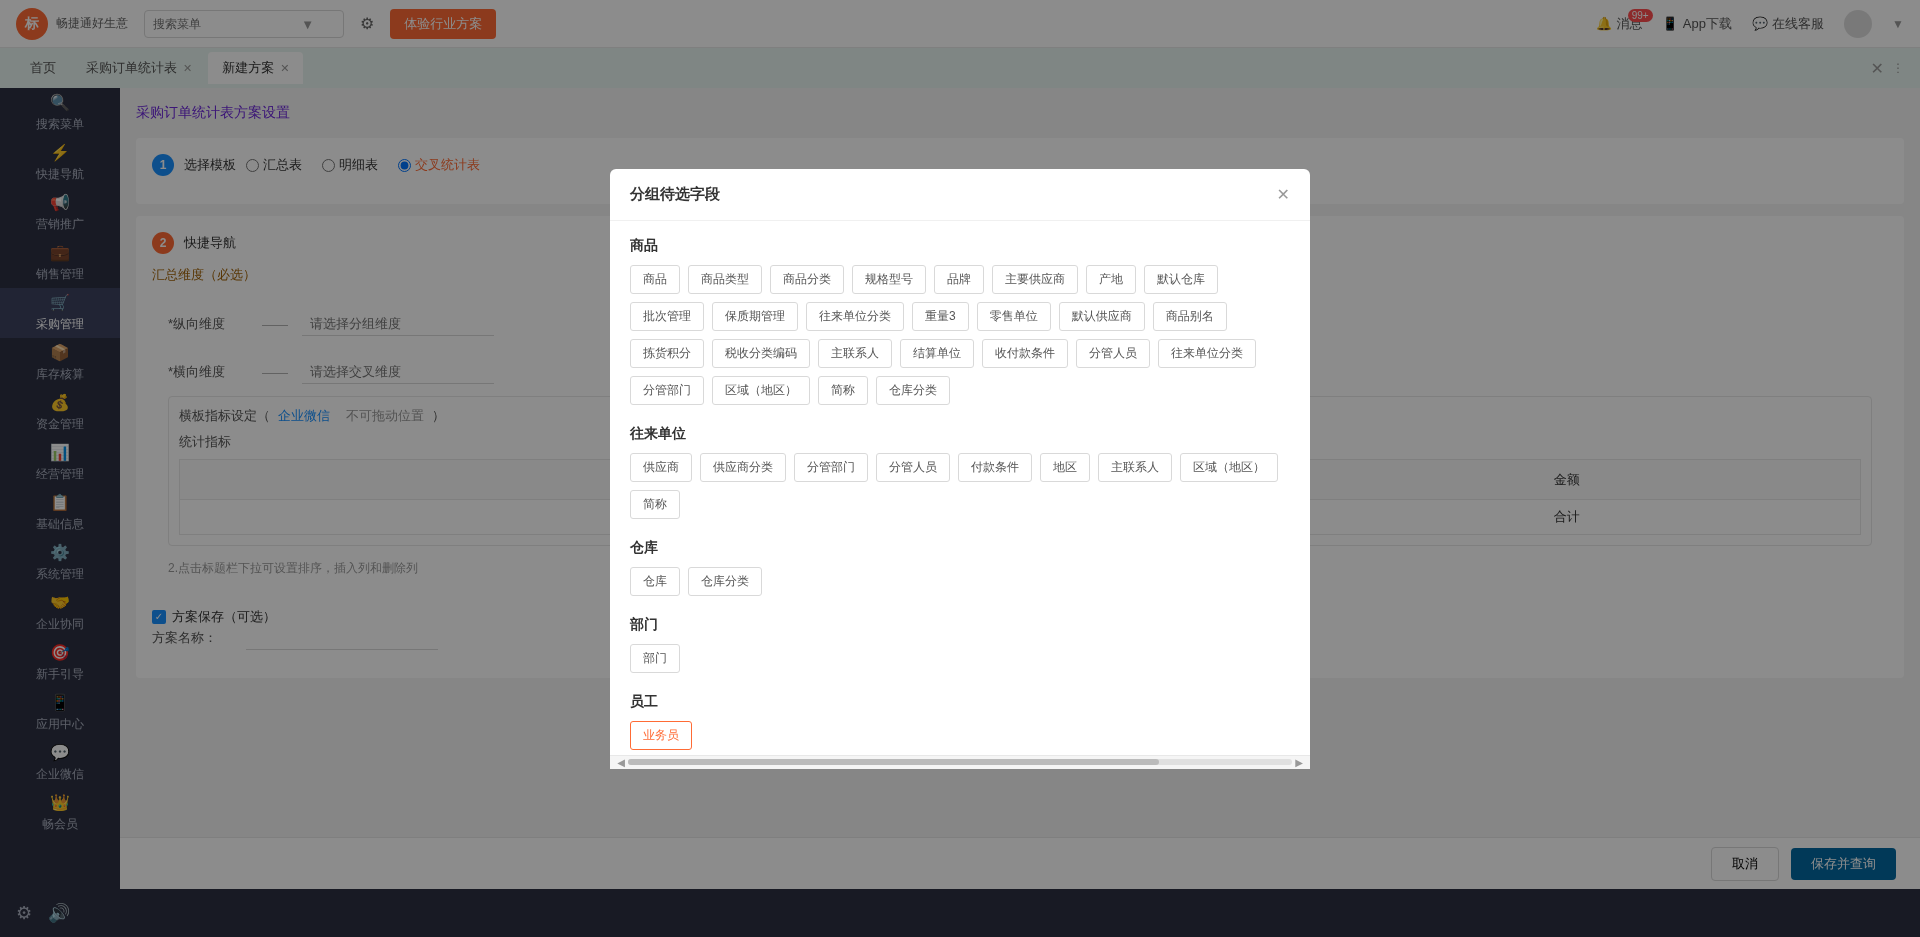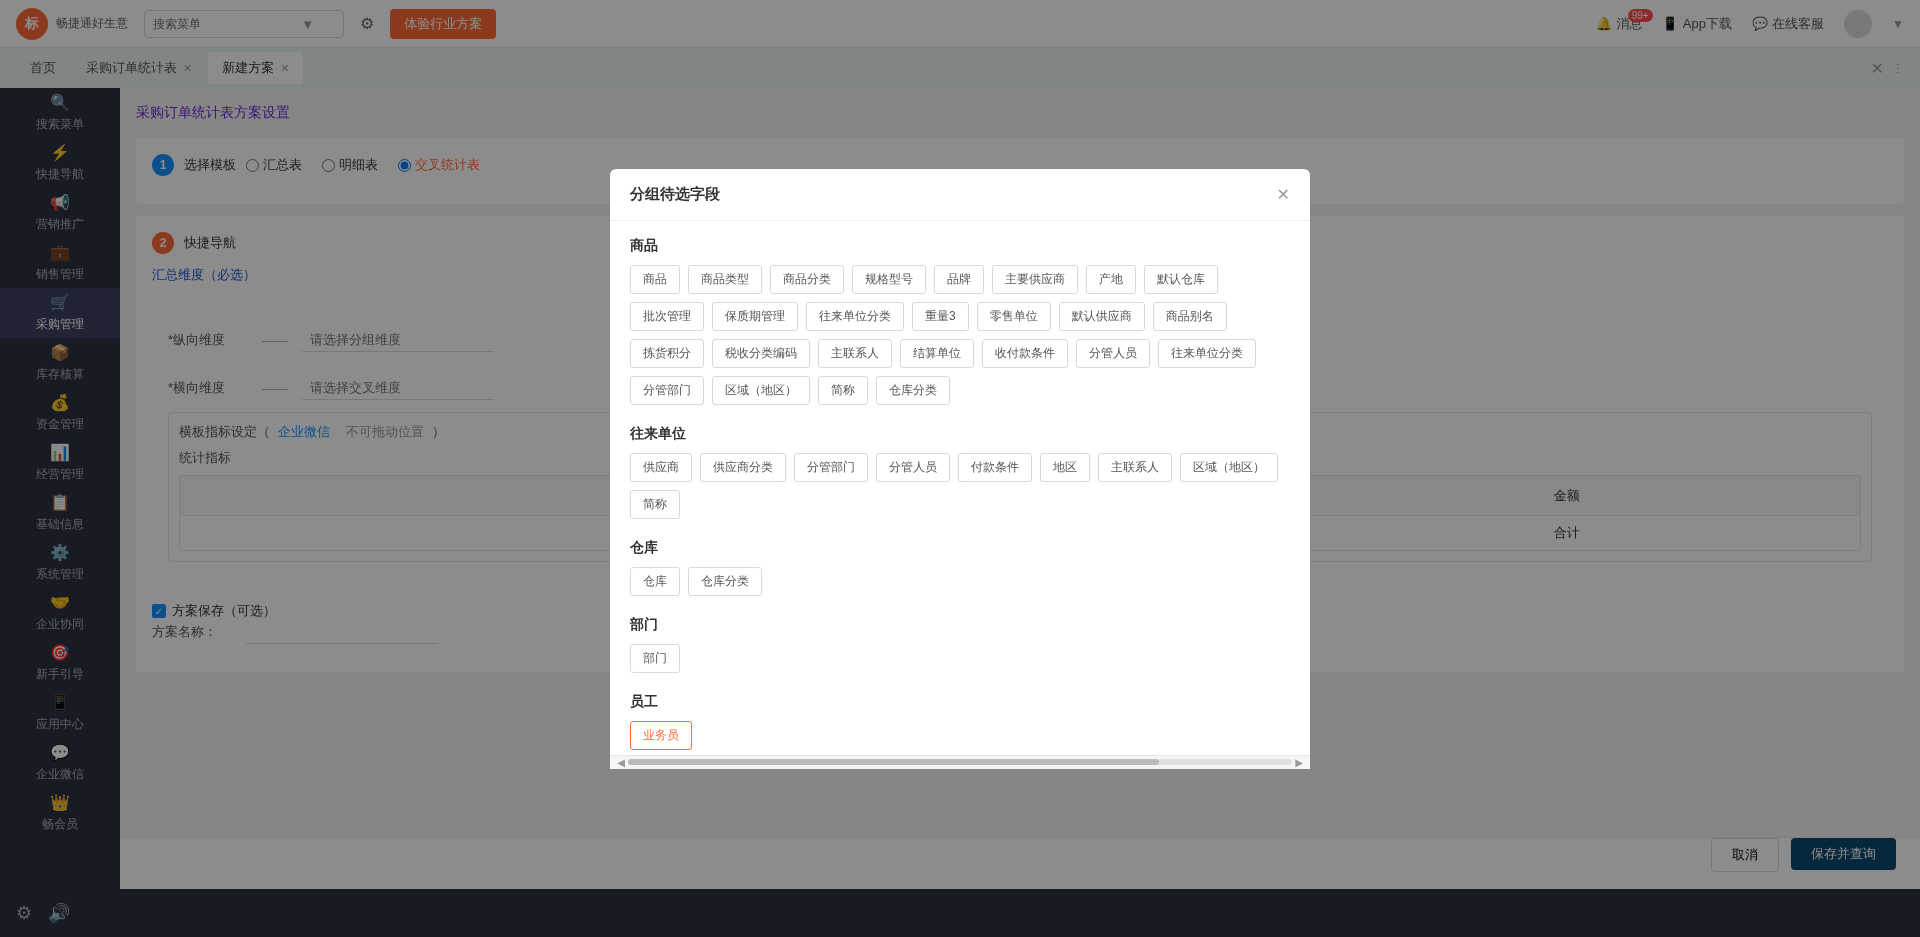--- a/index.html
+++ b/index.html
@@ -237,39 +237,39 @@
     
     .action-bar {
       position: fixed;
       bottom: 48px;
       right: 0;
       left: 119px;
       height: 52px;
       background: white;
       border-top: 1px solid #e8e8e8;
       display: flex;
-      align-items: flex-start;
+      align-items: center;
       justify-content: flex-end;
       padding: 0 24px;
       gap: 12px;
       z-index: 97;
     }
     .btn-cancel {
       padding: 7px 20px;
       border: 1px solid #d9d9d9;
       border-radius: 4px;
       background: white;
       cursor: pointer;
       font-size: 13px;
     }
     .btn-save {
       padding: 7px 20px;
       border: none;
       border-radius: 4px;
-      background: #0c4a6e;
+      background: #0369a1;
       color: white;
       cursor: pointer;
       font-size: 13px;
     }
 
     
     .overlay {
       position: fixed;
       top: 0;
       left: 0;
@@ -607,21 +607,21 @@
         </div>
       </div>
     </div>
   </div>
 
   <div class="config-section">
     <div class="step-header">
       <div class="step-badge orange">2</div>
       <span>快捷导航</span>
     </div>
-    <div style="font-size:13px;color:#1d4ed8;margin-bottom:28px;">汇总维度（必选）</div>
+    <div style="font-size:13px;color:#a16207;margin-bottom:12px;">汇总维度（必选）</div>
     <div class="bg-content">
       <div class="form-row">
         <span class="form-label">*纵向维度</span>
         <span class="dash-sep">——</span>
         <input class="form-input" type="text" placeholder="请选择分组维度" style="">
       </div>
       <div class="form-row" style="margin-top:24px;">
         <span class="form-label">*横向维度</span>
         <span class="dash-sep">——</span>
         <input class="form-input" type="text" placeholder="请选择交叉维度" style="">
@@ -651,20 +651,21 @@
           </thead>
           <tbody>
             <tr>
               <td>合计</td>
               <td>合计</td>
             </tr>
           </tbody>
         </table>
       </div>
       <div style="margin-top:12px;">
+        <div class="tip-text">2.点击标题栏下拉可设置排序，插入列和删除列</div>
       </div>
     </div>
     <div class="solution-save-row">
       <div class="checkbox-item">
         <div class="checkbox-box"></div>
         <span>方案保存（可选）</span>
       </div>
     </div>
     <div class="form-row">
       <span class="form-label">方案名称：</span>

